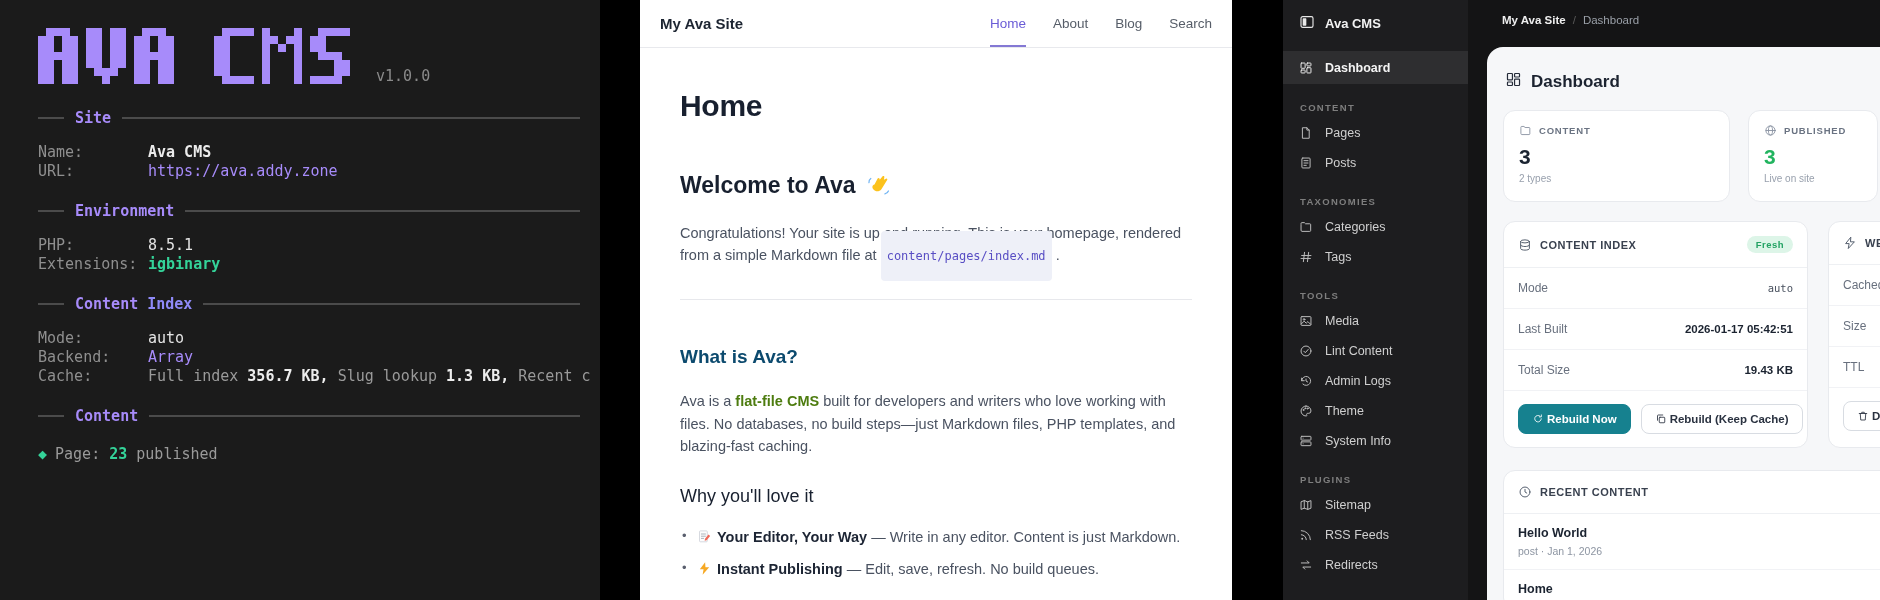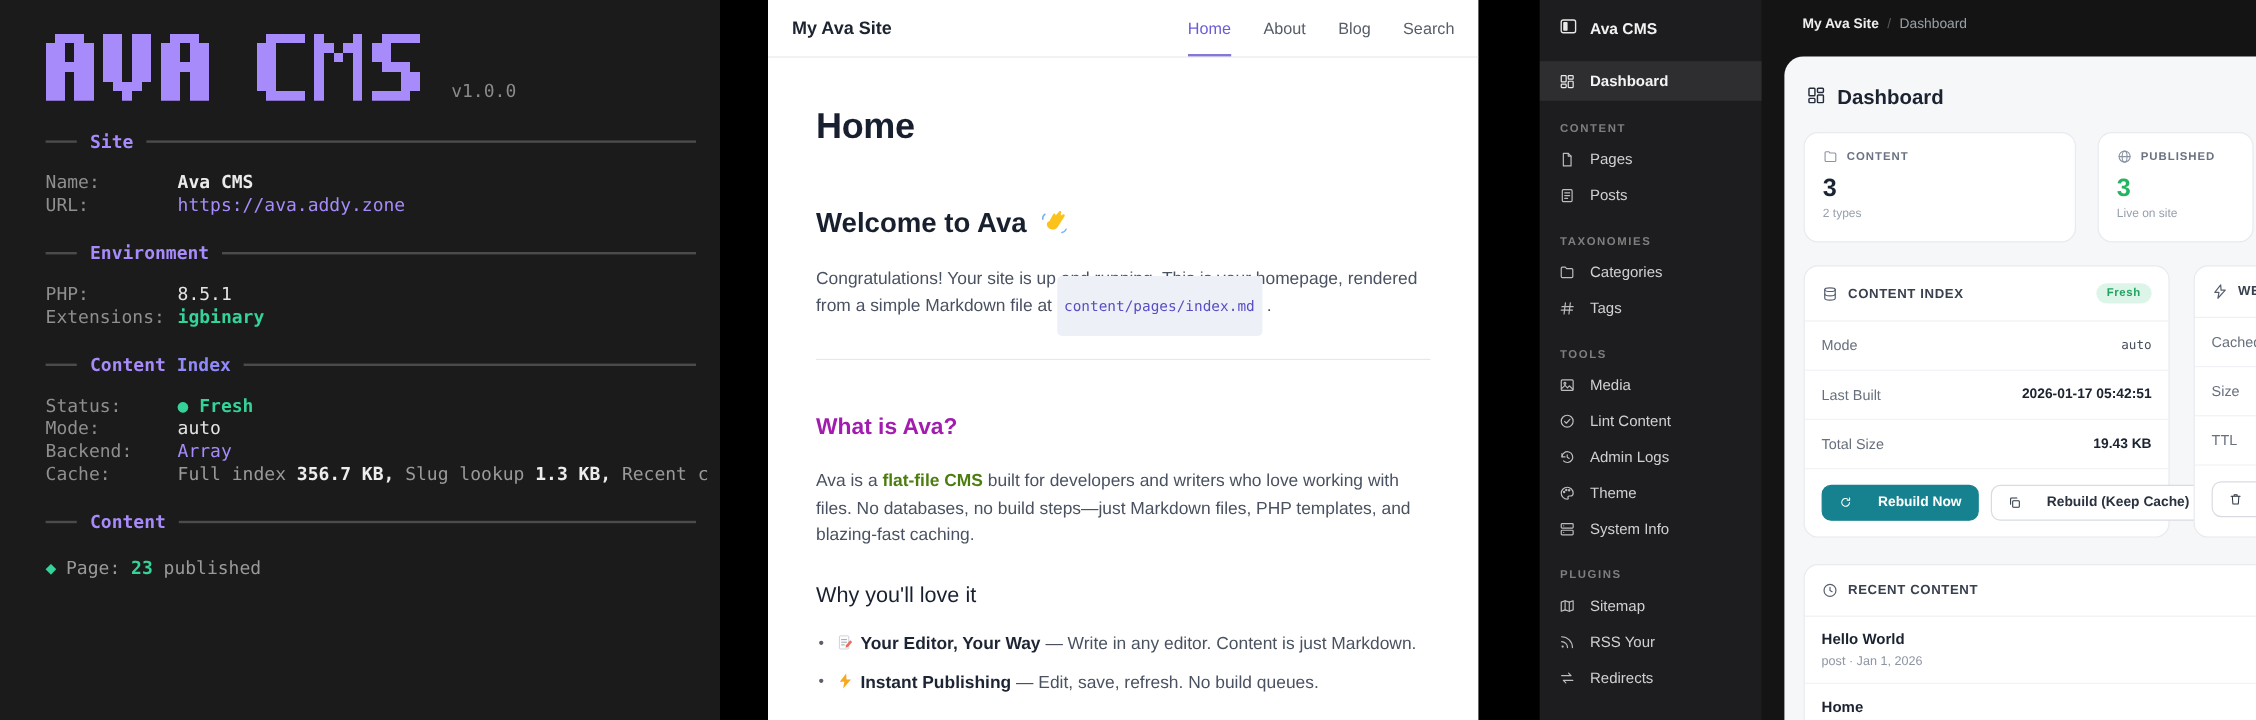--- a/index.html
+++ b/index.html
@@ -36,21 +36,21 @@
   .s-nav .navlink{display:flex;align-items:center;font-size:13.5px;color:#565d68;border-bottom:2px solid transparent;padding-top:2px;cursor:pointer}
   .s-nav .navlink.active{color:#6a5cd6;border-color:#8478d4}
   .site-content{width:512px;margin:0 auto;font-size:14.5px;line-height:1.52}
   .s-h1{margin-top:35px;font-size:30px;color:#18202f;letter-spacing:-.3px;font-weight:bold}
   .s-h2{margin-top:39px;font-size:23px;color:#18202f;font-weight:bold;display:flex;align-items:center;gap:10px}
   .wave{width:24px;height:24px}
   .s-p{margin-top:19px;color:#4a5261}
   .s-p b{color:#4d7c0f}
   .codechip{font-family:"DejaVu Sans Mono",monospace;font-size:12px;color:#584ec4;background:#eef0f8;border-radius:4px;padding:18px 6px}
   .s-hr{border:0;border-top:1px solid #e7e8ec;margin-top:33px}
-  .s-h3{margin-top:43px;font-size:19px;color:#a21caf;font-weight:bold}
+  .s-h3{margin-top:43px;font-size:19px;color:#0c4a6e;font-weight:bold}
   .s-h4{margin-top:26px;font-size:18px;color:#18202f;font-weight:normal}
   .s-ul{margin-top:16px;list-style:none}
   .s-li{position:relative;padding-left:17px;margin-bottom:10px;white-space:nowrap;overflow:hidden}
   .s-li::before{content:"•";position:absolute;left:2px;top:0;color:#5a5f6e;font-size:13px}
   .s-li b{color:#1d2534}
   .emoji{width:15px;height:15px;vertical-align:-2px;margin-right:5px;display:inline-block}
 
   
   .admin{position:absolute;left:1283px;top:0;width:597px;height:600px;background:#141415;overflow:hidden}
   .a-side{position:absolute;left:0;top:0;width:185px;height:600px;background:#1d1d1f}
@@ -79,21 +79,21 @@
   .panel{background:#fff;border:1px solid #e8eaee;border-radius:12px}
   .ci{flex:0 0 305px;width:305px}
   .wc{flex:0 0 300px;width:300px}
   .p-head{display:flex;align-items:center;gap:8px;padding:14px;border-bottom:1px solid #eef0f3;font-size:11px;font-weight:bold;letter-spacing:.5px;color:#39414f}
   .p-head .ic{width:14px;height:14px;color:#555f6e}
   .badge{margin-left:auto;font-size:9.5px;font-weight:bold;color:#23a263;background:#ddf5e8;border-radius:999px;padding:3px 9px}
   .p-row{display:flex;justify-content:space-between;align-items:center;padding:13px 14px;border-bottom:1px solid #f1f2f5;font-size:12px;color:#68707e}
   .p-row .v{color:#1b2330;font-weight:bold;font-size:11.5px}
   .p-row .v.mono{font-family:"DejaVu Sans Mono",monospace;font-weight:normal;font-size:10.5px;color:#474f5d}
   .p-btns{display:flex;gap:10px;padding:13px 14px}
-  .btn{display:inline-flex;align-items:center;gap:21px;border-radius:8px;font-size:11.5px;font-weight:bold;padding:8px 13px;cursor:pointer;white-space:nowrap}
+  .btn{display:inline-flex;align-items:center;gap:3px;border-radius:8px;font-size:11.5px;font-weight:bold;padding:8px 13px;cursor:pointer;white-space:nowrap}
   .btn .ic{width:12px;height:12px}
   .btn.primary{background:#16818f;color:#fff;border:1px solid #16818f}
   .btn.ghost{background:#fff;color:#2a3240;border:1px solid #d8dce2}
   .recent{margin-top:22px;width:398px}
   .r-item{padding:12px 14px;border-bottom:1px solid #f1f2f5;cursor:pointer}
   .r-item .t{font-size:12.5px;font-weight:bold;color:#1b2330}
   .r-item .m{font-size:10.5px;color:#8d95a2;margin-top:5px}
 </style>
 </head>
 <body>
@@ -258,21 +258,20 @@
         <div class="t-row"><span class="t-label">PHP:</span><span class="c-plain">8.5.1</span></div>
         <div class="t-row"><span class="t-label">Extensions:</span><span class="c-green">igbinary</span></div>
       </div>
     <div class="t-section">
       <span class="d"></span>
       <span>Content</span>
       <span class="t-sec-w2">Index</span>
       <span class="l"></span>
     </div>
     <div id="t-index-rows">
-        <div class="t-row"><span class="t-label">Status:</span><span class="c-green">● Fresh</span></div>
         <div class="t-row"><span class="t-label">Mode:</span><span class="c-plain">auto</span></div>
         <div class="t-row"><span class="t-label">Backend:</span><span class="c-purple">Array</span></div>
         <div class="t-row"><span class="t-label">Cache:</span><span class="c-gray">Full index </span><span class="c-num">356.7 KB,</span><span class="c-gray"> Slug lookup </span><span class="c-num">1.3 KB,</span><span class="c-gray"> Recent c</span></div>
       </div>
     <div class="t-section">
       <span class="d"></span>
       <span>Content</span>
       <span class="l"></span>
     </div>
     <div class="t-page">
@@ -416,21 +415,21 @@
             <path d="m9 4.5-5.5 2v13l5.5-2 6 2 5.5-2v-13l-5.5 2z"></path>
             <path d="M9 4.5v13M15 6.5v13"></path>
           </svg>
           <span>Sitemap</span>
         </div>
         <div class="a-item">
           <svg class="ic" viewBox="0 0 24 24" fill="none" stroke="currentColor" stroke-width="1.7" stroke-linecap="round" stroke-linejoin="round">
             <circle cx="5.5" cy="18.5" r="1.6" fill="currentColor" stroke="none"></circle>
             <path d="M4 11.5a8.5 8.5 0 0 1 8.5 8.5M4 4.5A15.5 15.5 0 0 1 19.5 20"></path>
           </svg>
-          <span>RSS Your</span>
+          <span>RSS Feeds</span>
         </div>
         <div class="a-item">
           <svg class="ic" viewBox="0 0 24 24" fill="none" stroke="currentColor" stroke-width="1.7" stroke-linecap="round" stroke-linejoin="round">
             <path d="M4 8.5h13.5L14 5M20 15.5H6.5L10 19"></path>
           </svg>
           <span>Redirects</span>
         </div>
       </div>
     <div class="a-crumb">
       <span class="cs">My Ava Site</span>

